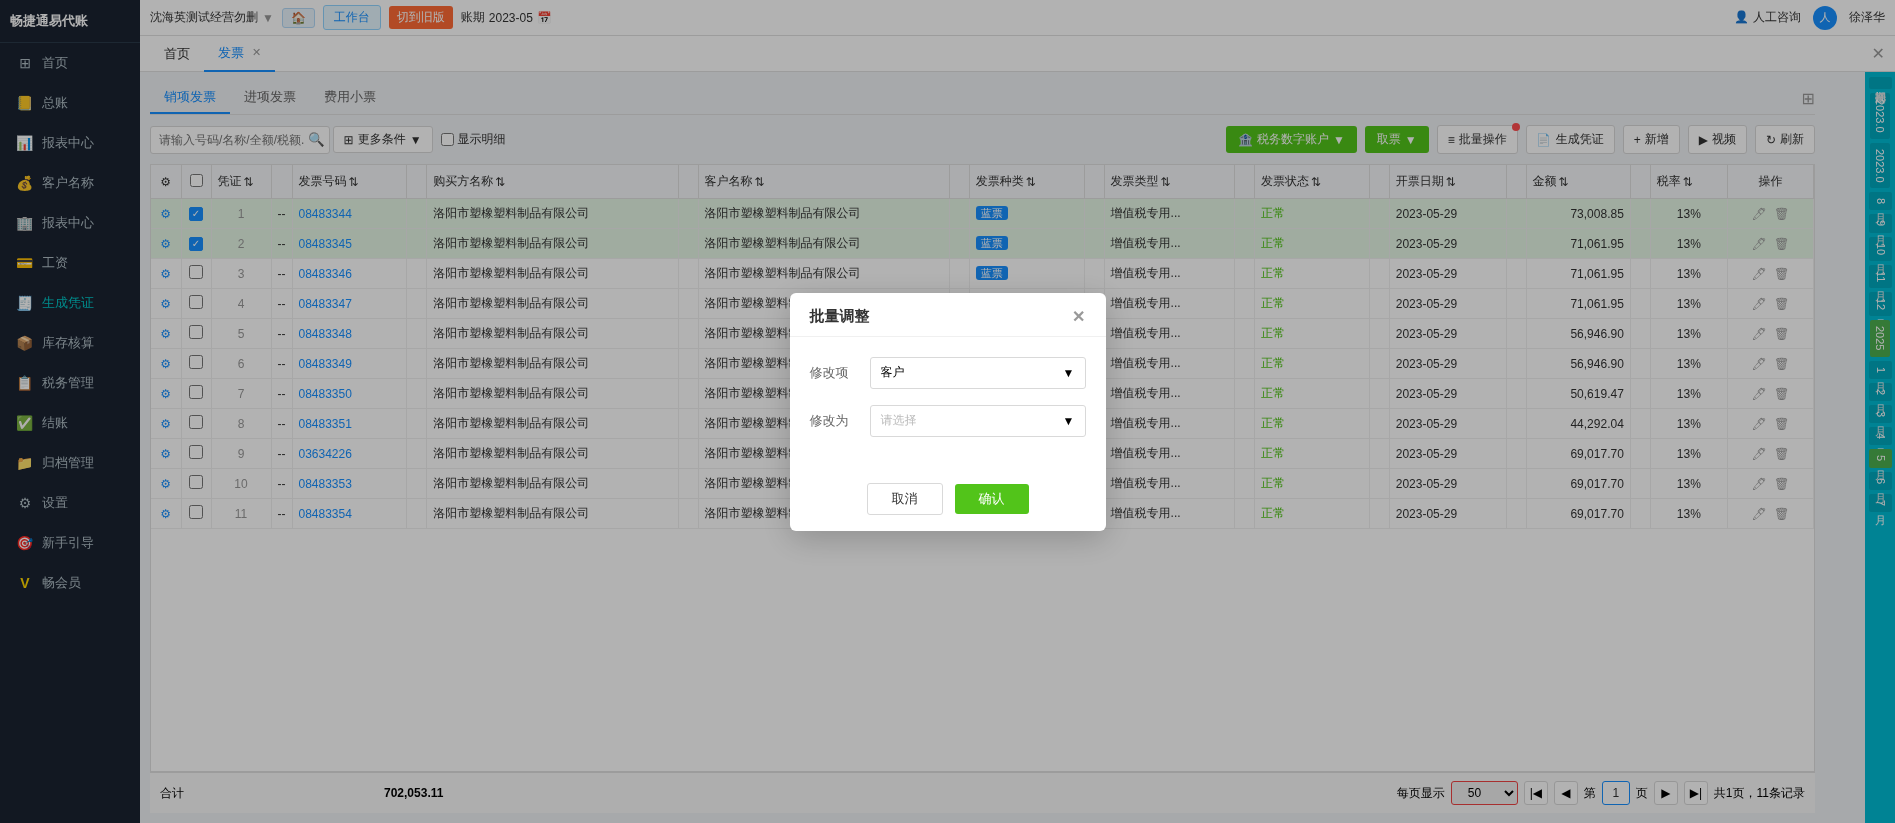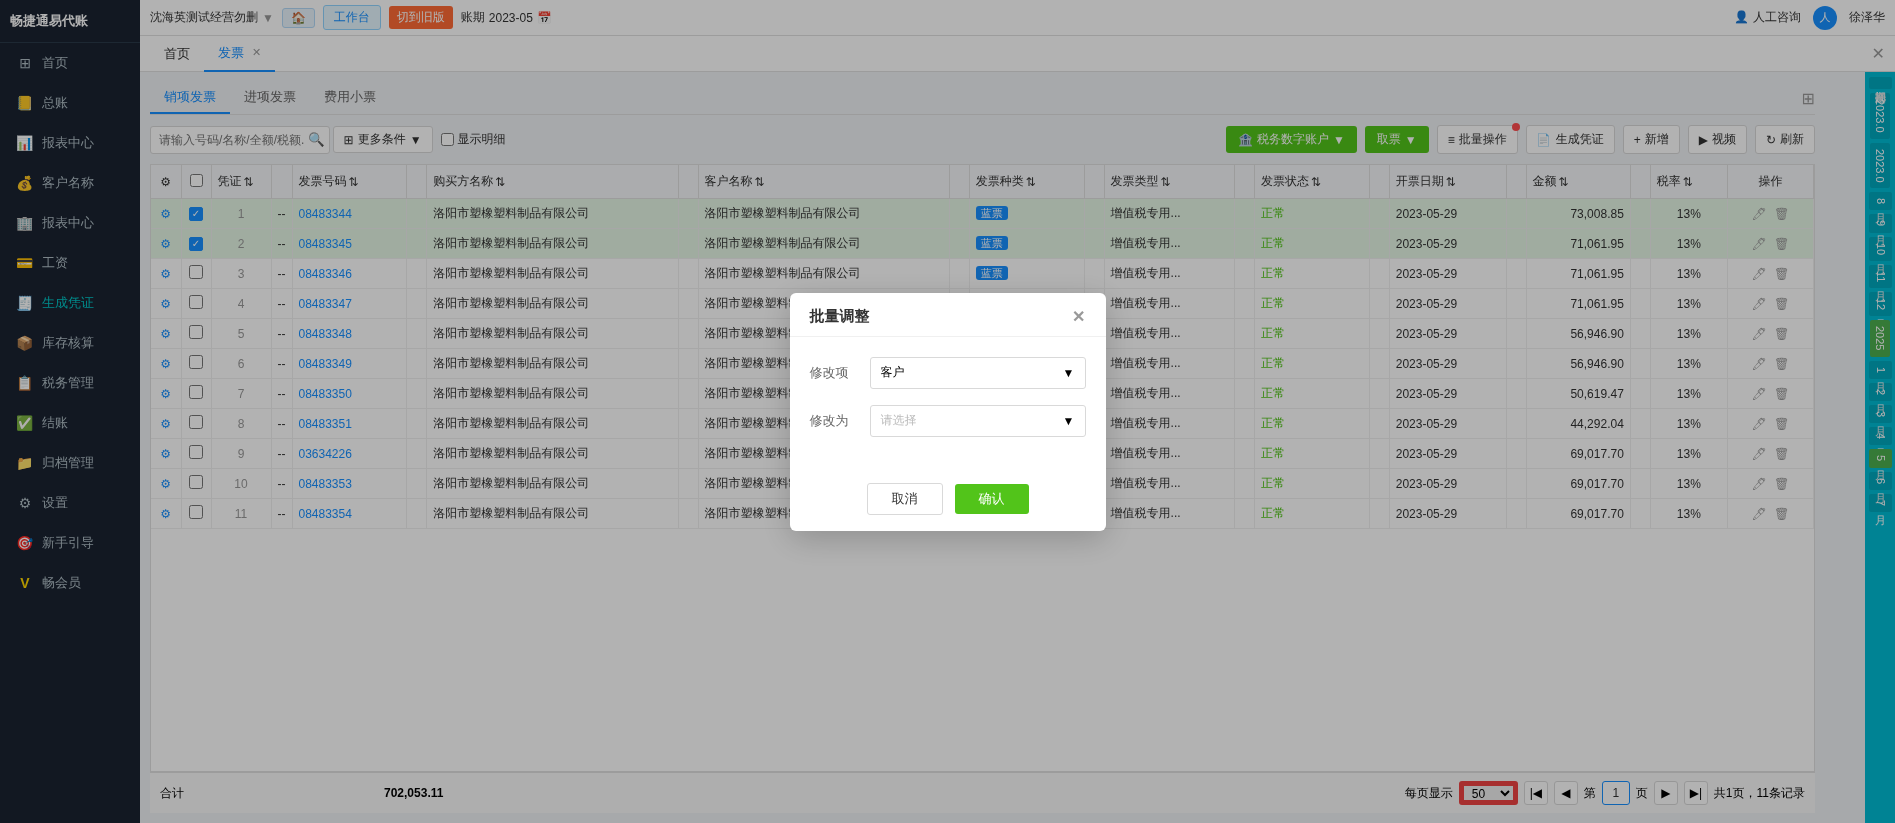--- a/index.html
+++ b/index.html
@@ -72,21 +72,21 @@
     .action-icon { cursor: pointer; color: #999; margin: 0 2px; }
     .checkbox { width: 14px; height: 14px; cursor: pointer; }
     .checked-box { width: 14px; height: 14px; background: #1890ff; border: 1px solid #1890ff; border-radius: 2px; display: inline-flex; align-items: center; justify-content: center; }
     .checked-box::after { content: '✓'; color: #fff; font-size: 10px; }
 
     
     .table-footer { padding: 8px 10px; background: #fafafa; border-top: 1px solid #e0e0e0; display: flex; align-items: center; justify-content: space-between; font-size: 12px; }
     .pagination { display: flex; align-items: center; gap: 6px; }
     .page-btn { width: 24px; height: 24px; border: 1px solid #d9d9d9; background: #fff; border-radius: 3px; cursor: pointer; display: flex; align-items: center; justify-content: center; font-size: 12px; }
     .page-num { width: 28px; height: 24px; border: 1px solid #1890ff; border-radius: 3px; text-align: center; font-size: 12px; color: #333; }
-    .per-page-select { height: 24px; border: 5px solid #ef4444; border-radius: 3px; padding: 0 4px; font-size: 12px; }
+    .per-page-select { height: 24px; border: 1px solid #ef4444; border-radius: 3px; padding: 0 12px; font-size: 12px; }
 
     
     .status-bar { height: 28px; background: #e6f4f0; border-top: 1px solid #d0e8e0; display: flex; align-items: center; padding: 0 10px; font-size: 12px; color: #333; gap: 20px; }
     .status-link { color: #1890ff; cursor: pointer; }
 
     
     .right-panel { width: 30px; background: #00bcd4; display: flex; flex-direction: column; align-items: center; padding: 4px 0; gap: 2px; flex-shrink: 0; }
     .right-panel-item { writing-mode: vertical-rl; color: #fff; font-size: 11px; padding: 6px 4px; cursor: pointer; background: rgba(0,0,0,0.1); border-radius: 2px; margin: 1px 0; text-align: center; }
     .right-panel-item.highlight { background: #4caf50; }
 

